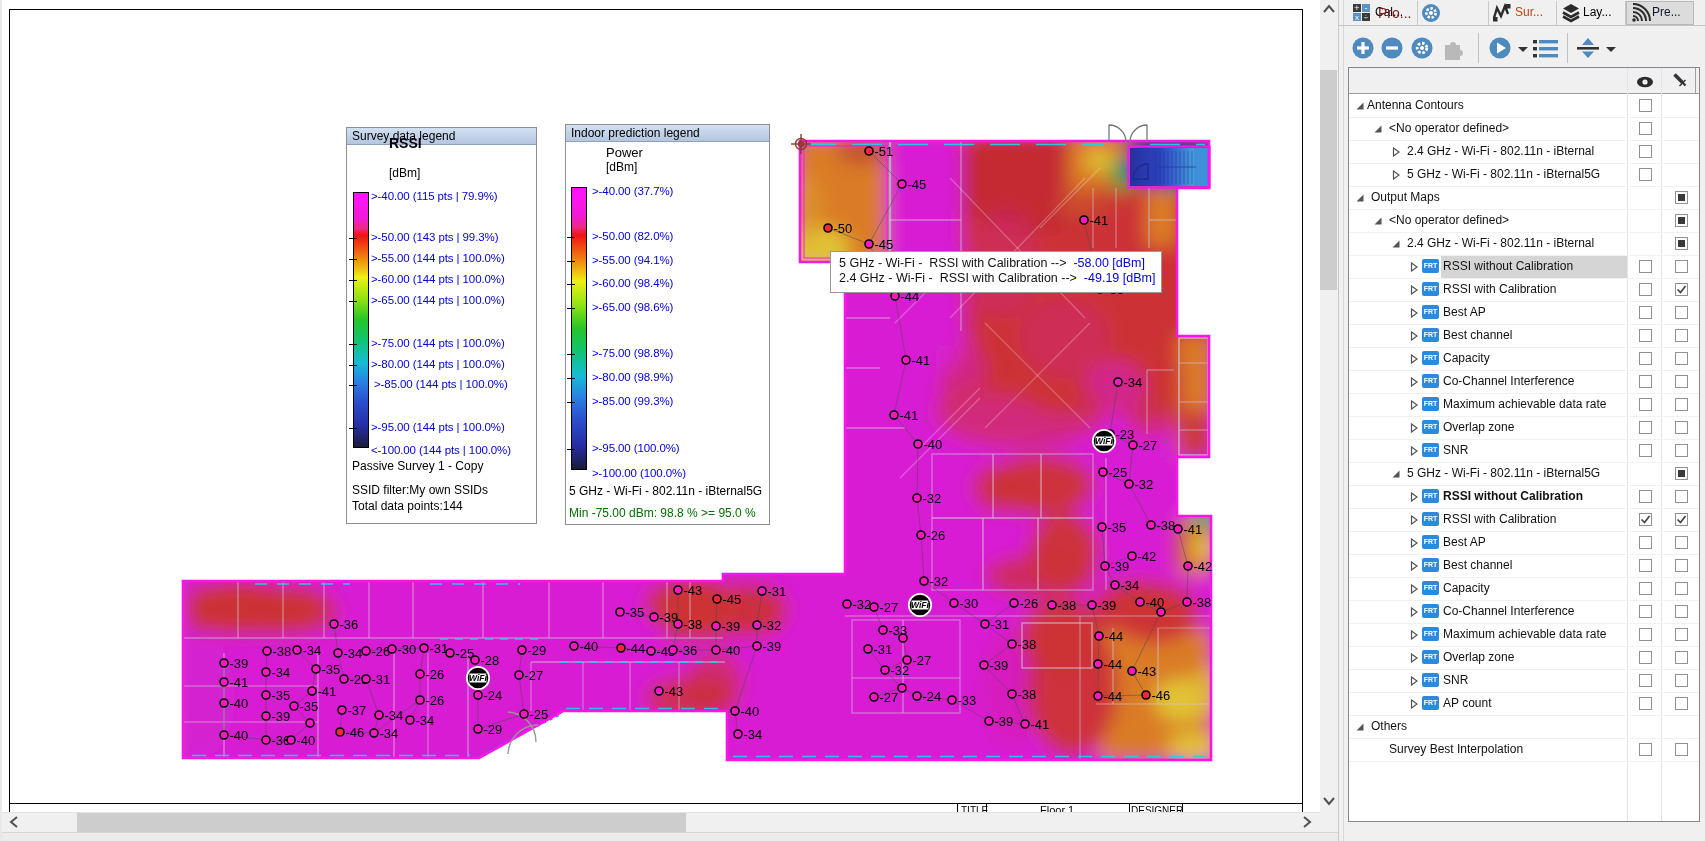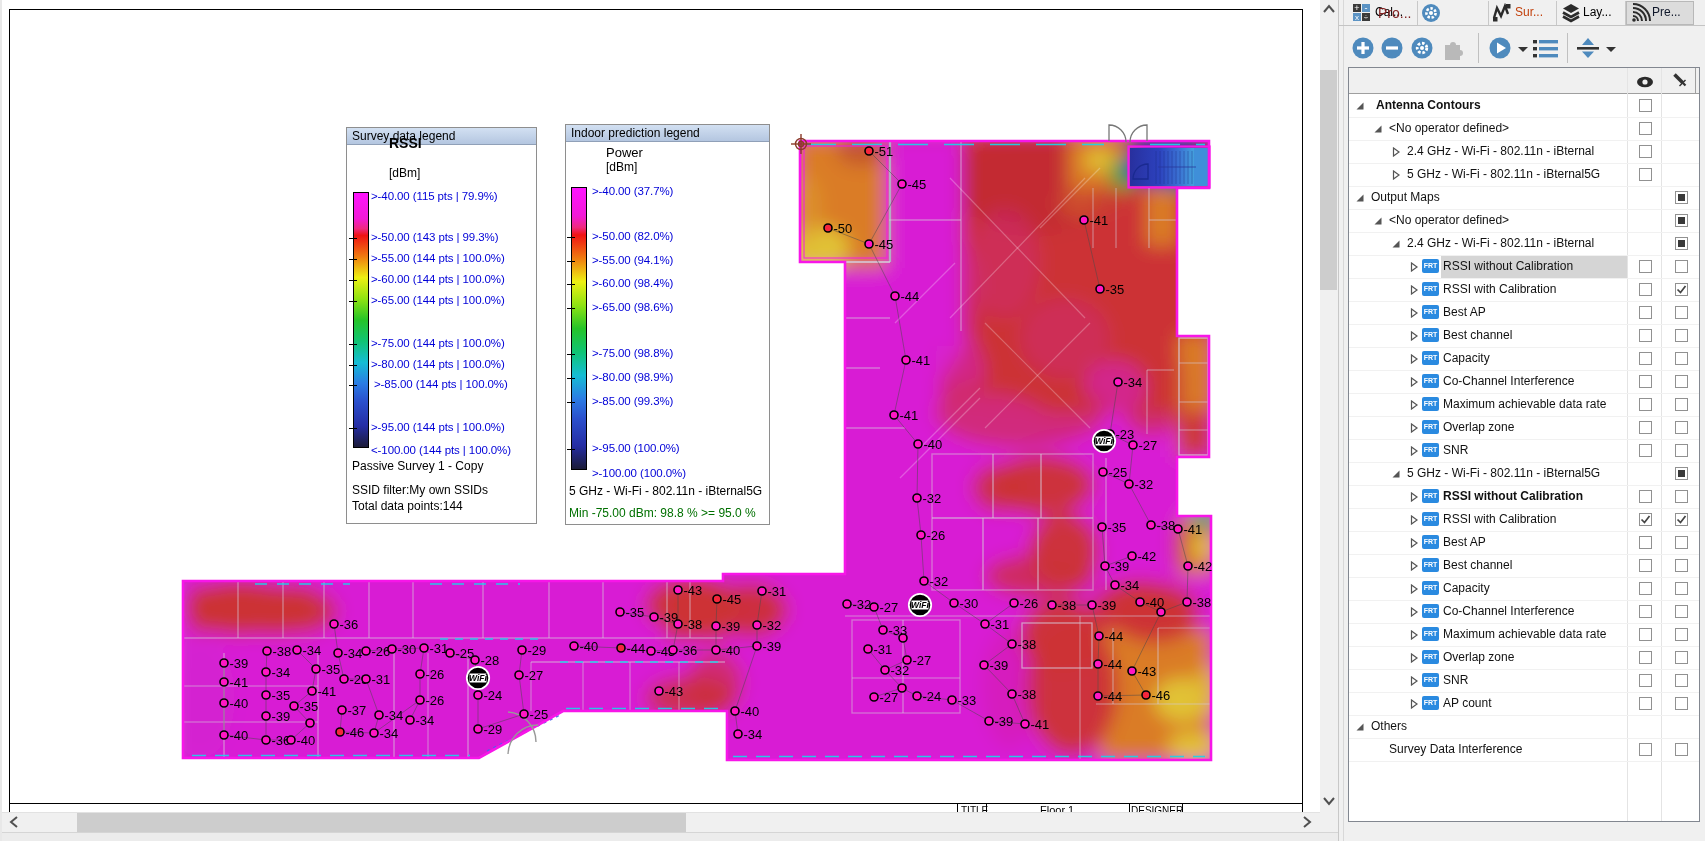--- a/index.html
+++ b/index.html
@@ -585,20 +585,24 @@
 <div class="abs" style="left:1px;top:135.6px;width:8px;height:1px;background:#000"></div>
 <div class="abs" style="left:1px;top:159.1px;width:8px;height:1px;background:#000"></div>
 <div class="abs" style="left:1px;top:183px;width:8px;height:1px;background:#000"></div>
 <div class="abs" style="left:1px;top:229.4px;width:8px;height:1px;background:#000"></div>
 <div class="abs" style="left:1px;top:252.8px;width:8px;height:1px;background:#000"></div>
 <div class="abs" style="left:1px;top:276.8px;width:8px;height:1px;background:#000"></div>
 <div class="abs" style="left:1px;top:324.2px;width:8px;height:1px;background:#000"></div>
 <div class="abs" style="left:3px;top:359px;font-size:12px;color:#000">5 GHz - Wi-Fi - 802.11n - iBternal5G</div>
 <div class="abs" style="left:3px;top:381px;font-size:12px;color:#007000">Min -75.00 dBm: 98.8 % &gt;= 95.0 %</div>
 </div>
+<div class="abs" style="left:828px;top:251px;width:332px;height:42px;background:#fff;border:1px solid #999;font-size:12.5px;color:#111;z-index:5">
+<div style="margin:4px 0 0 8px;white-space:nowrap">5 GHz - Wi-Fi -&nbsp; RSSI with Calibration --&gt;&nbsp; <span style="color:#0000e0">-58.00 [dBm]</span></div>
+<div style="margin:1px 0 0 8px;white-space:nowrap">2.4 GHz - Wi-Fi -&nbsp; RSSI with Calibration --&gt;&nbsp; <span style="color:#0000e0">-49.19 [dBm]</span></div>
+</div>
 </div>
 <div class="sb" style="left:1320px;top:0;width:18px;height:812px"></div>
 <div class="thumb" style="left:1320px;top:70px;width:17px;height:220px"></div>
 <svg class="abs" style="left:1322px;top:3px" width="14" height="12">
     <path d="M2 9 L7 3 L12 9" fill="none" stroke="#505050" stroke-width="2"></path>
   </svg>
 <svg class="abs" style="left:1322px;top:795px" width="14" height="12">
     <path d="M2 3 L7 9 L12 3" fill="none" stroke="#505050" stroke-width="2"></path>
   </svg>
 <div class="sb" style="left:0;top:812px;width:1320px;height:20px;border-top:1px solid #e2e2e2"></div>
@@ -716,21 +720,21 @@
       <g stroke="#333" fill="none">
         <path d="M3.5 2.5 L12 11" stroke-width="3.6"></path>
         <path d="M8.5 14 L14.5 8" stroke-width="1.5"></path>
         <path d="M12 11 L14.5 13.5" stroke-width="2.2"></path>
       </g>
     </svg>
 <div class="abs" style="left:0;top:49px;width:350px;height:1px;background:#f1f1f1"></div>
 <svg class="abs" style="left:6px;top:33px" width="10" height="10">
       <path d="M8.5 1.5 V8.5 H1.5 Z" fill="#555"></path>
     </svg>
-<div class="trtx" style="left:27px;top:26px;font-weight:bold">Antenna Contours</div>
+<div class="trtx" style="left:18px;top:26px;font-weight:normal">Antenna Contours</div>
 <div class="cbx" style="left:290px;top:31px"></div>
 <div class="abs" style="left:0;top:72px;width:350px;height:1px;background:#f1f1f1"></div>
 <svg class="abs" style="left:24px;top:56px" width="10" height="10">
       <path d="M8.5 1.5 V8.5 H1.5 Z" fill="#555"></path>
     </svg>
 <div class="trtx" style="left:40px;top:49px;font-weight:normal">&lt;No operator defined&gt;</div>
 <div class="cbx" style="left:290px;top:54px"></div>
 <div class="abs" style="left:0;top:95px;width:350px;height:1px;background:#f1f1f1"></div>
 <svg class="abs" style="left:42px;top:79px" width="10" height="10">
       <path d="M2.5 1 L8 5 L2.5 9 Z" fill="none" stroke="#555" stroke-width="1.2"></path>
@@ -932,15 +936,15 @@
 <div class="abs" style="left:73px;top:628px;width:17px;height:14px;background:#2a8ae0;border-radius:2px;color:#fff;font-size:7px;font-weight:bold;text-align:center;line-height:14px">FRT</div>
 <div class="trtx" style="left:94px;top:624px;font-weight:normal">AP count</div>
 <div class="cbx" style="left:290px;top:629px"></div>
 <div class="cbx" style="left:326px;top:629px"></div>
 <div class="abs" style="left:0;top:670px;width:350px;height:1px;background:#f1f1f1"></div>
 <svg class="abs" style="left:6px;top:654px" width="10" height="10">
       <path d="M8.5 1.5 V8.5 H1.5 Z" fill="#555"></path>
     </svg>
 <div class="trtx" style="left:22px;top:647px;font-weight:normal">Others</div>
 <div class="abs" style="left:0;top:693px;width:350px;height:1px;background:#f1f1f1"></div>
-<div class="trtx" style="left:40px;top:670px;font-weight:normal">Survey Data Interference</div>
+<div class="trtx" style="left:40px;top:670px;font-weight:normal">Survey Best Interpolation</div>
 <div class="cbx" style="left:290px;top:675px"></div>
 <div class="cbx" style="left:326px;top:675px"></div>
 </div>
 </body></html>

